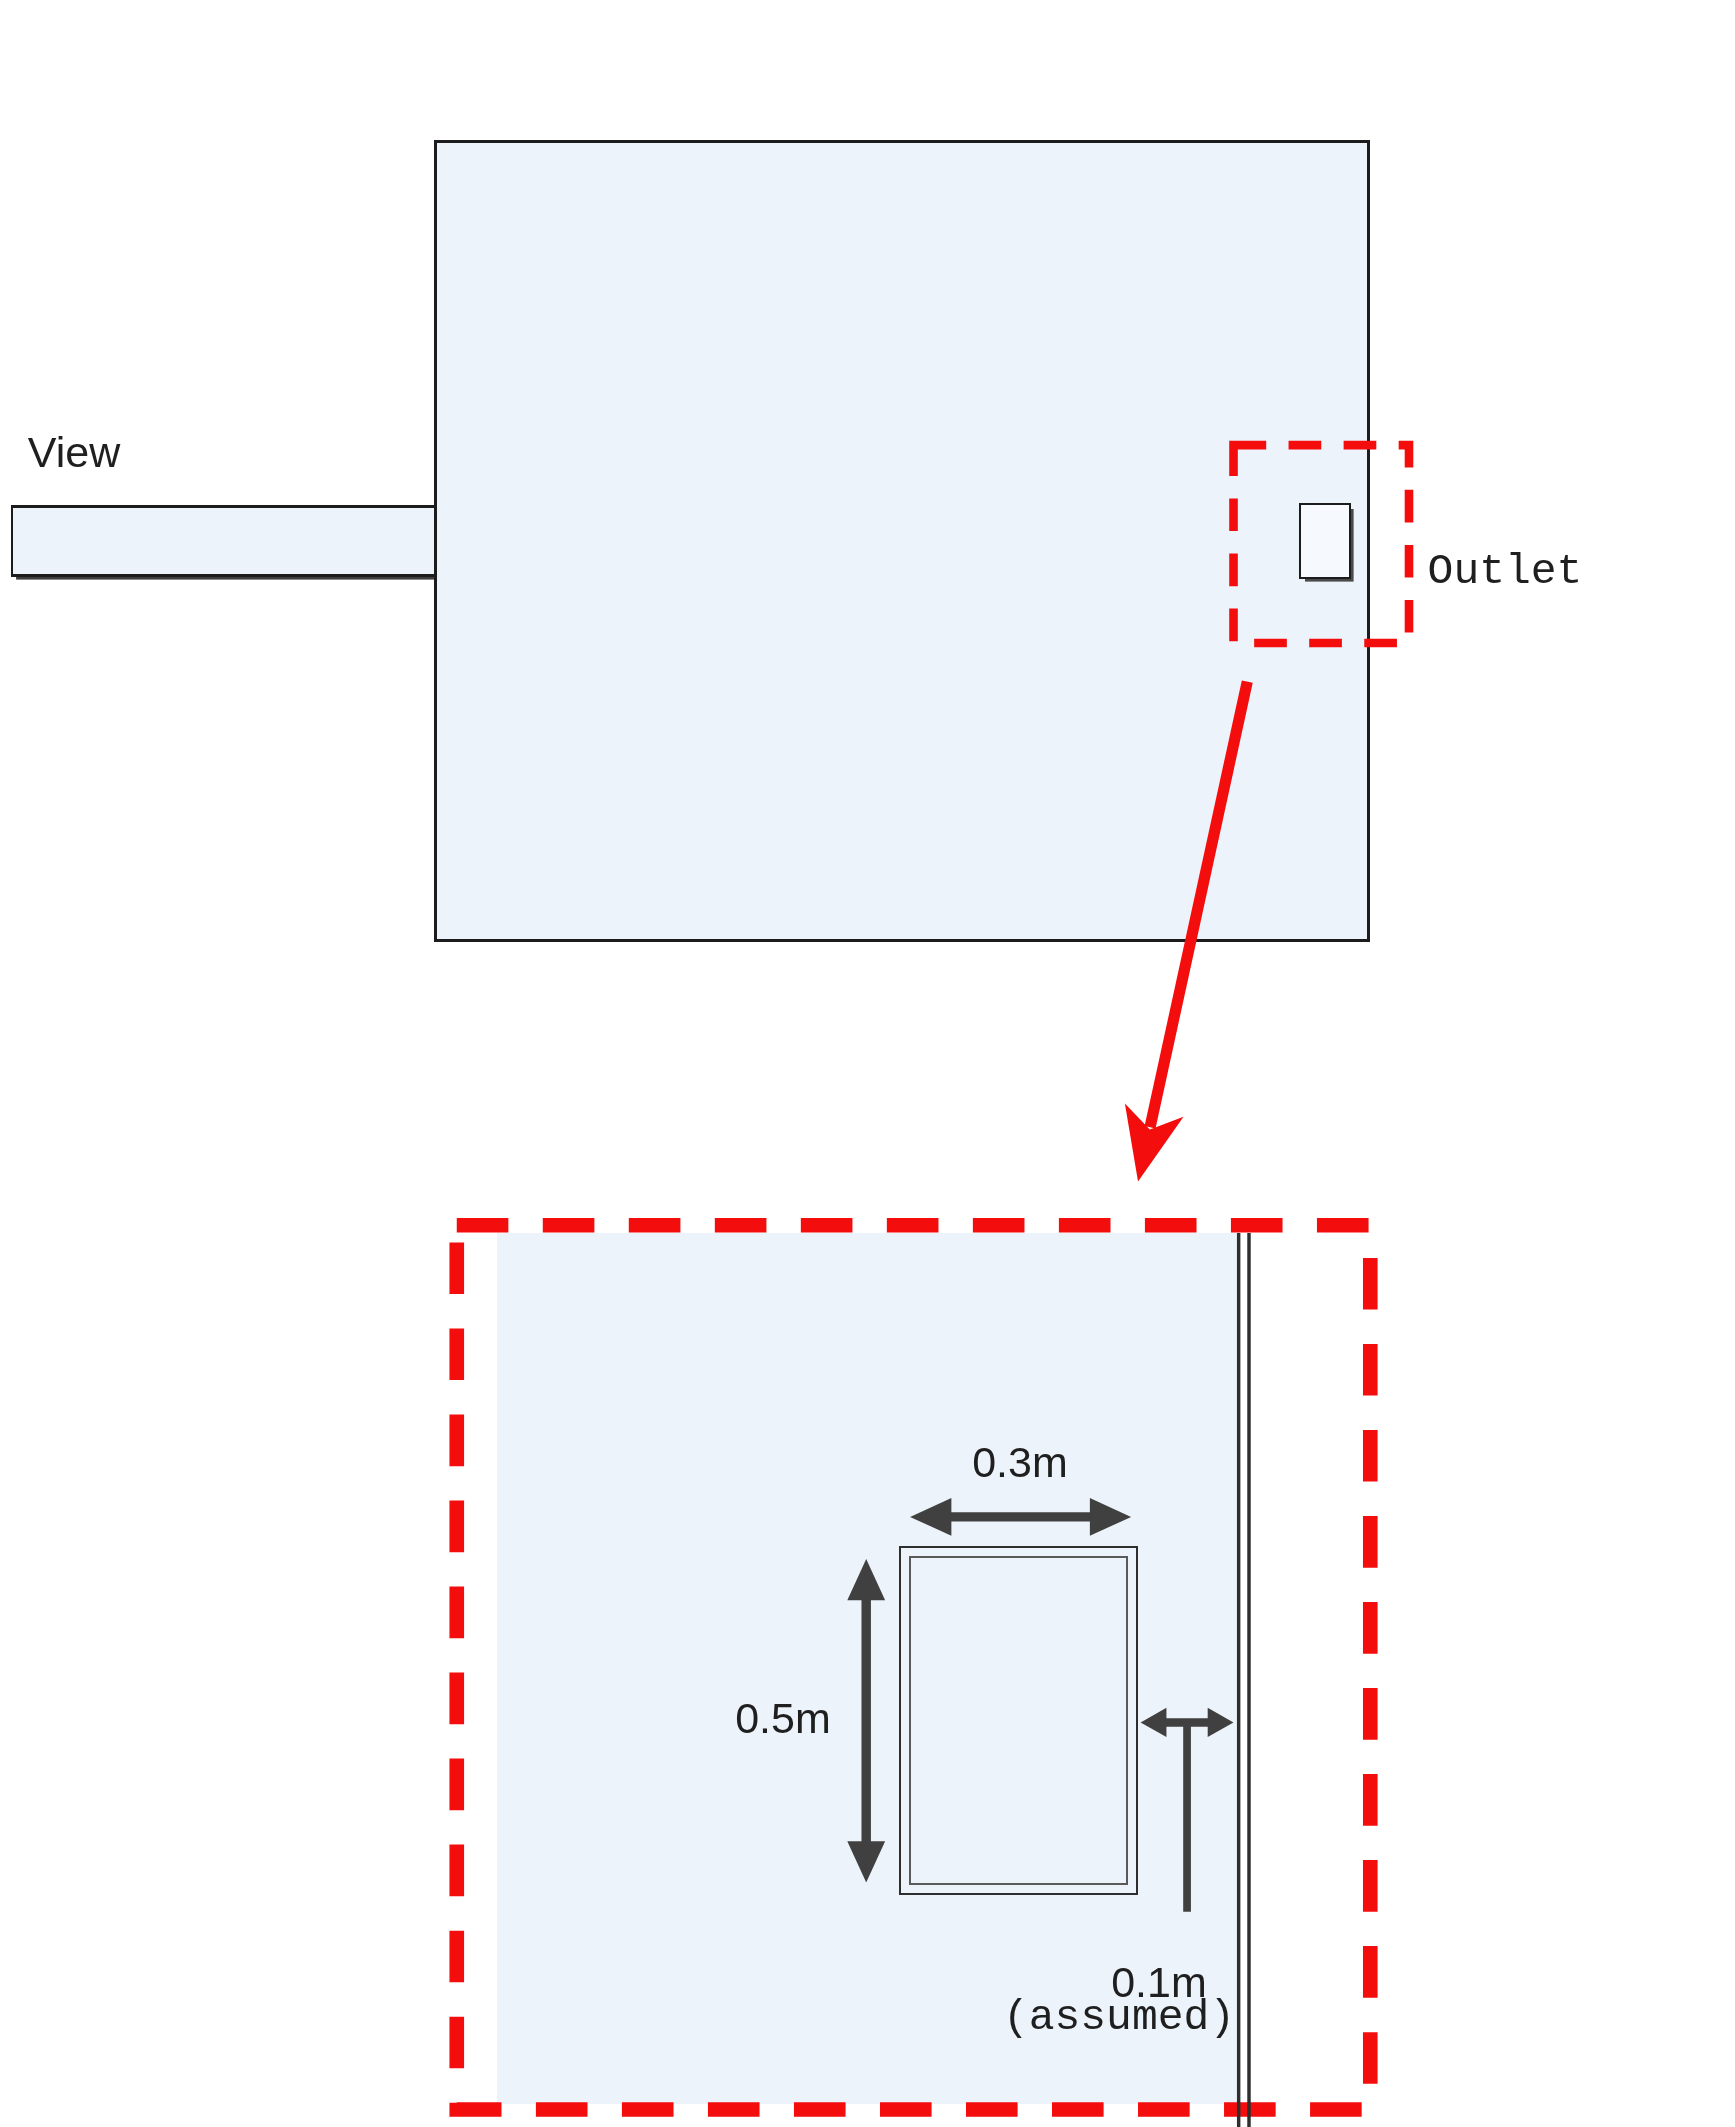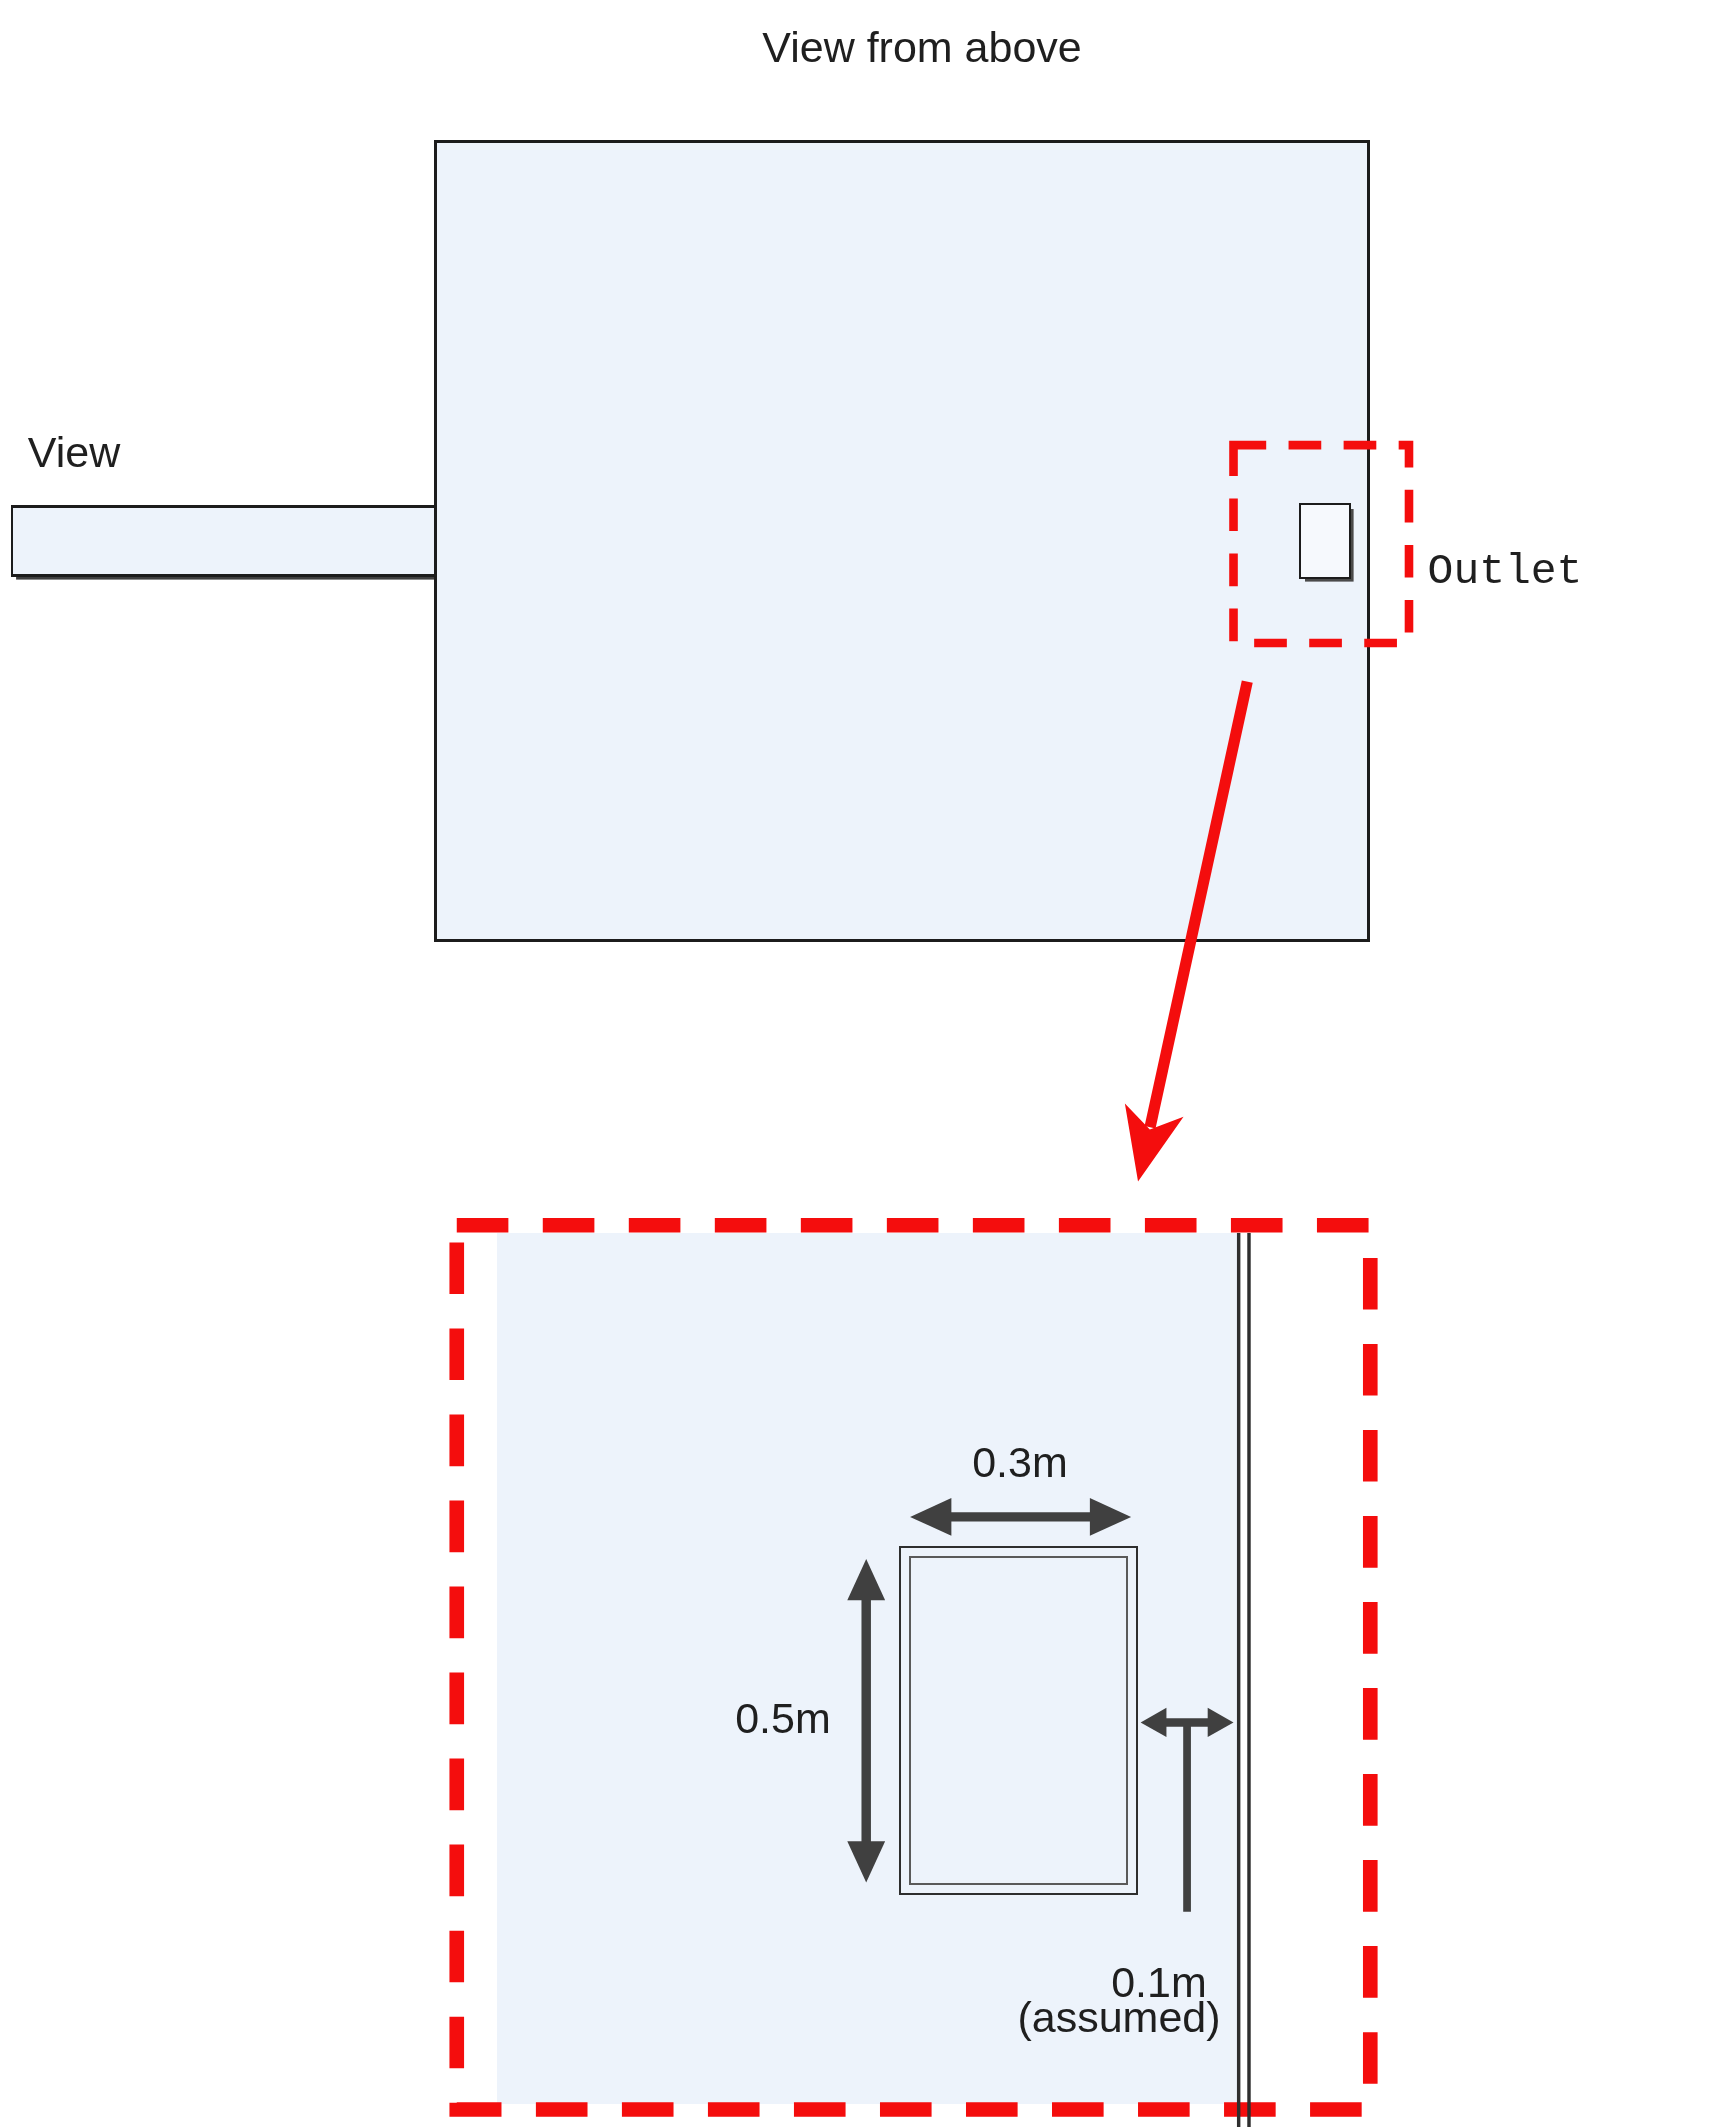--- a/index.html
+++ b/index.html
@@ -86,37 +86,36 @@
   .red-stroke{stroke:var(--highlight-red,#f40d0d);}
   .red-fill{fill:var(--highlight-red,#f40d0d);}
   .dim-stroke{stroke:var(--dimension-gray,#404040);}
   .dim-fill{fill:var(--dimension-gray,#404040);}
 </style>
 </head>
 <body>
 
 <div class="canvas">
 
-  <div class="label" style="left:922px; top:48px;">View from above</div>
 
   <div class="inlet-pipe"></div>
   <div class="tank"></div>
   <div class="outlet-top"></div>
 
   <div class="label" style="left:74px; top:453px;">View</div>
   <div class="label" style="left:1505px; top:572px;font-family:Liberation Mono, monospace;">Outlet</div>
 
   <div class="detail-fill"></div>
   <div class="outlet-detail-outer"></div>
   <div class="outlet-detail-inner"></div>
 
   <div class="label" style="left:1020px; top:1463px;">0.3m</div>
   <div class="label" style="left:783px; top:1719px;">0.5m</div>
   <div class="label" style="left:1159px; top:1947px;margin-top:36px;">0.1m</div>
-  <div class="label" style="left:1119px; top:2018px;">(assumed)</div>
+  <div class="label" style="left:1119px; top:2018px;font-family:Liberation Mono, monospace;">(assumed)</div>
 
   <svg class="overlay-svg" viewBox="0 0 2017 2473">
 
     <rect x="1434" y="517" width="204" height="230" fill="none" class="red-stroke" stroke-width="10" stroke-dasharray="38 26"></rect>
 
     <rect x="531" y="1424" width="1062" height="1028" fill="none" class="red-stroke" stroke-width="17" stroke-dasharray="60 40"></rect>
 
     <line x1="1440" y1="1433" x2="1440" y2="2473" stroke="#2e2e2e" stroke-width="4"></line>
     <line x1="1452" y1="1433" x2="1452" y2="2473" stroke="#2e2e2e" stroke-width="4"></line>
 

